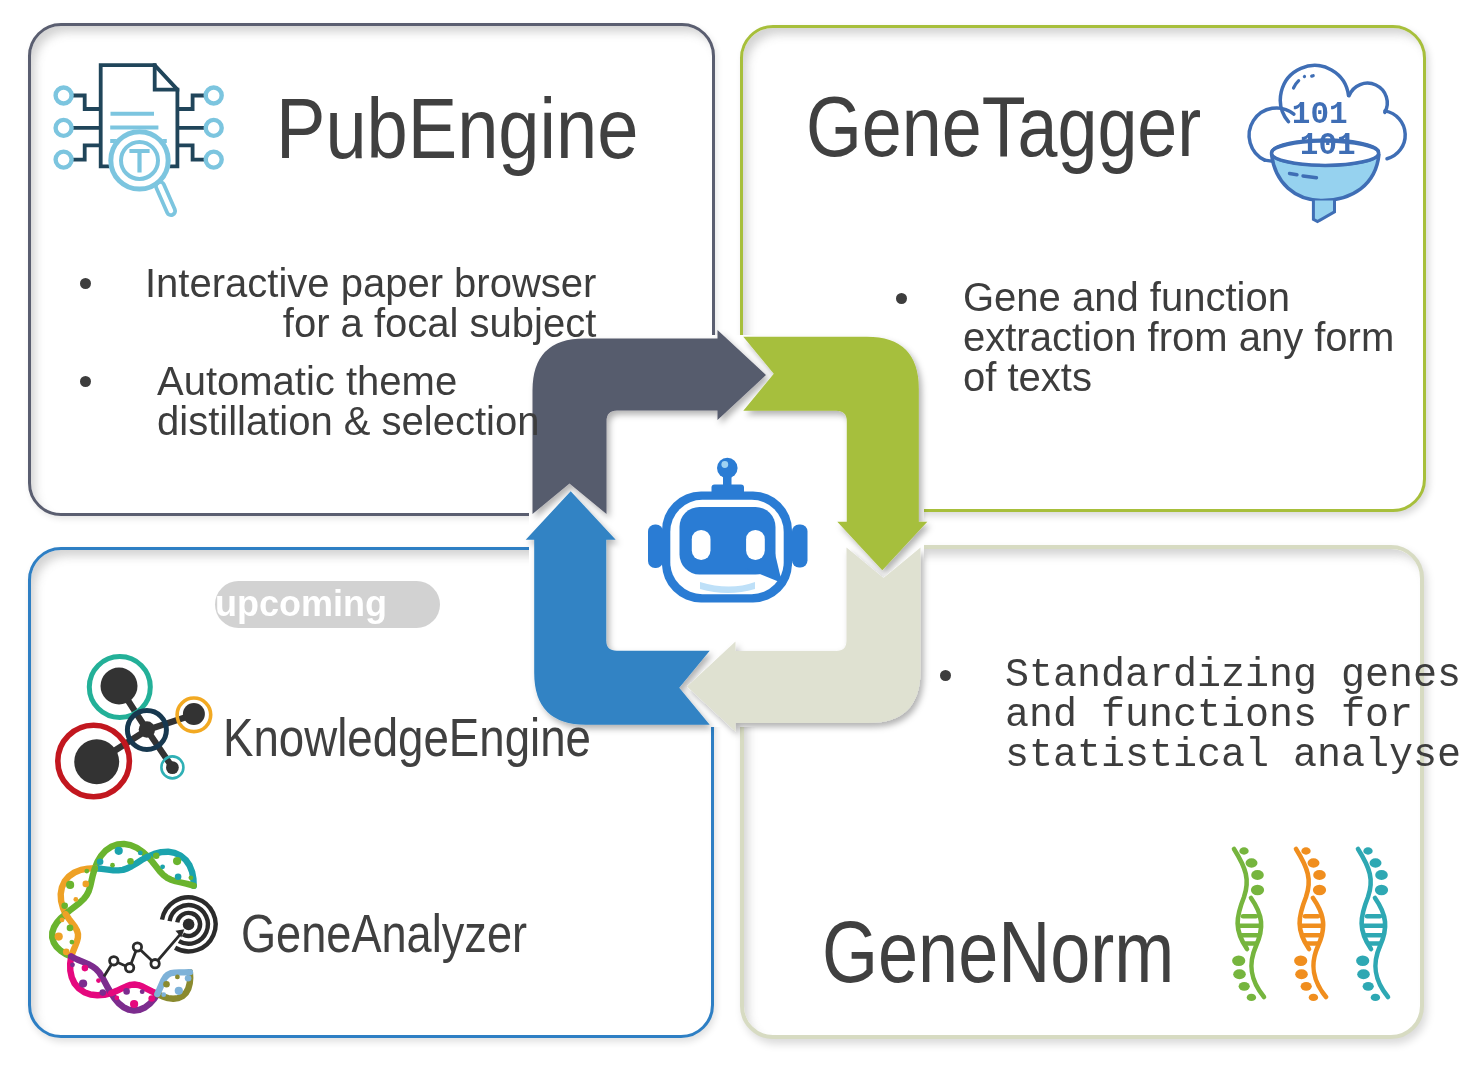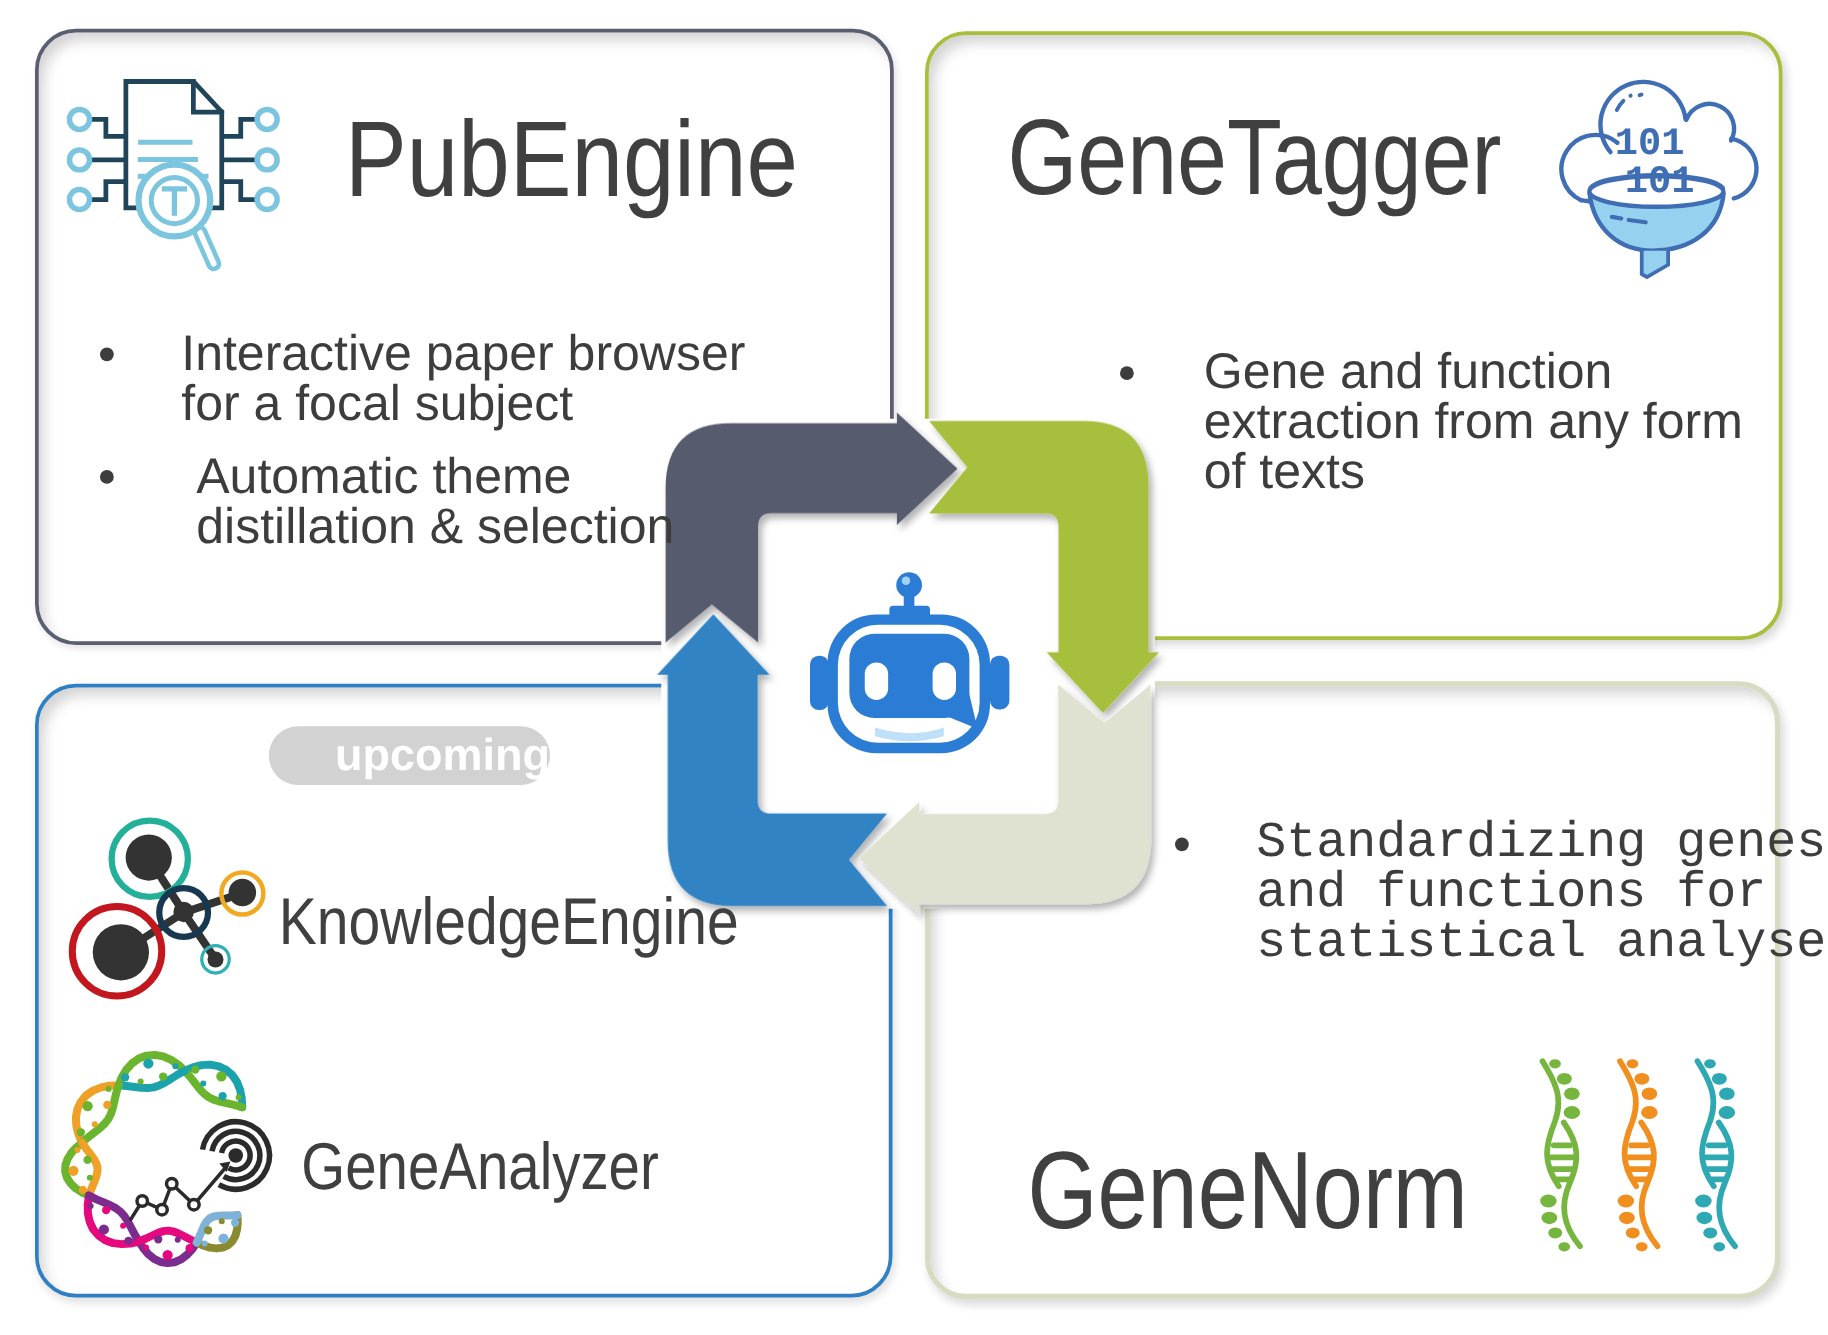--- a/index.html
+++ b/index.html
@@ -13,21 +13,21 @@
 .bl{left:28px;top:547px;width:680px;height:485px;border:3px solid #2e7fc4;
   box-shadow:inset 6px 8px 10px -2px rgba(110,110,110,.30), 2px 4px 7px rgba(0,0,0,.12);}
 .br{left:740px;top:545px;width:676px;height:486px;border:4px solid #d7dbc2;
   box-shadow:inset 6px 8px 10px -2px rgba(110,110,110,.30), 3px 5px 8px rgba(0,0,0,.15);}
 #art{position:absolute;left:0;top:0;z-index:5;}
 .txt{position:absolute;color:#3d3d3d;z-index:10;white-space:pre;}
 .title{font-size:86px;line-height:86px;color:#404040;}
 .body{font-size:40px;line-height:40px;}
 .dot{position:absolute;background:#3d3d3d;border-radius:50%;width:11px;height:11px;z-index:10;}
 .pill{position:absolute;left:215px;top:581px;width:225px;height:47px;background:#d2d2d2;
-  border-radius:24px;z-index:10;text-align:right;color:#fff;font-weight:bold;
+  border-radius:24px;z-index:10;text-align:left;color:#fff;font-weight:bold;
   font-size:36px;line-height:46px;}
 .sub{font-size:53px;line-height:53px;color:#404040;}
 </style>
 </head>
 <body>
 <div id="stage">
   <div class="box tl"></div>
   <div class="box tr"></div>
   <div class="box bl"></div>
   <div class="box br"></div>
@@ -259,21 +259,21 @@
           <ellipse cx="1244.2" cy="986.3" rx="5.6" ry="4.4" fill="#2ea8b3" stroke="none"></ellipse>
           <ellipse cx="1251.4" cy="997.4" rx="4.7" ry="3.7" fill="#2ea8b3" stroke="none"></ellipse>
         </g>
       </g>
   </svg>
 
   <div class="txt title" style="left:276px;top:85px;transform:scaleX(0.861);transform-origin:left top;">PubEngine</div>
   <div class="txt title" style="left:806px;top:83px;transform:scaleX(0.8348);transform-origin:left top;">GeneTagger</div>
 
   <div class="dot" style="left:80px;top:278px;"></div>
-  <div class="txt body" style="left:145px;top:263px;">Interactive paper browser
+  <div class="txt body" style="left:145px;top:263px;text-align:right;">Interactive paper browser
 for a focal subject</div>
   <div class="dot" style="left:80px;top:376px;"></div>
   <div class="txt body" style="left:145px;top:361px;margin-left:12px;">Automatic theme
 distillation &amp; selection</div>
 
   <div class="dot" style="left:896px;top:293px;"></div>
   <div class="txt body" style="left:963px;top:277px;">Gene and function
 extraction from any form
 of texts</div>
 

